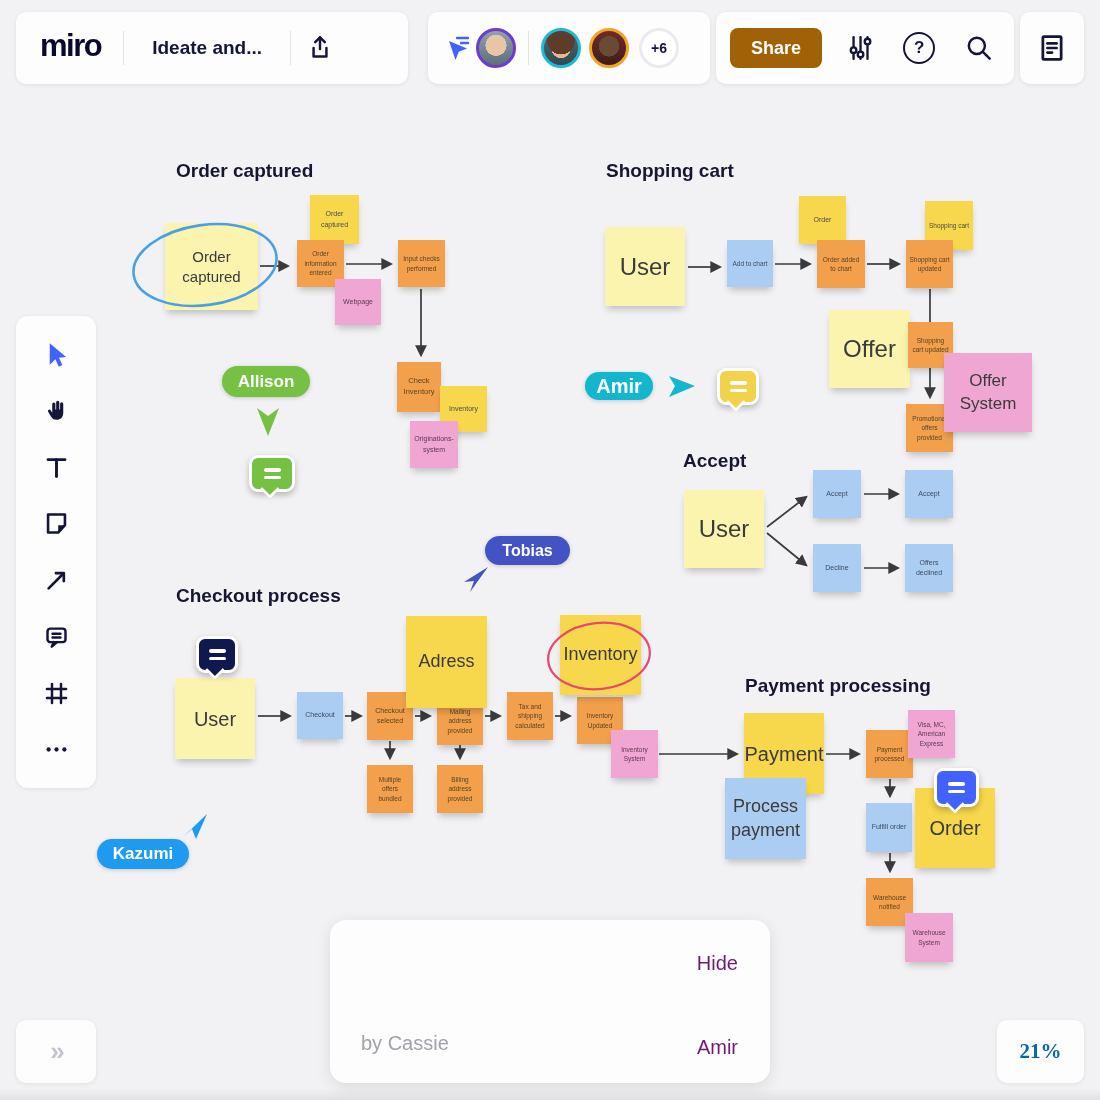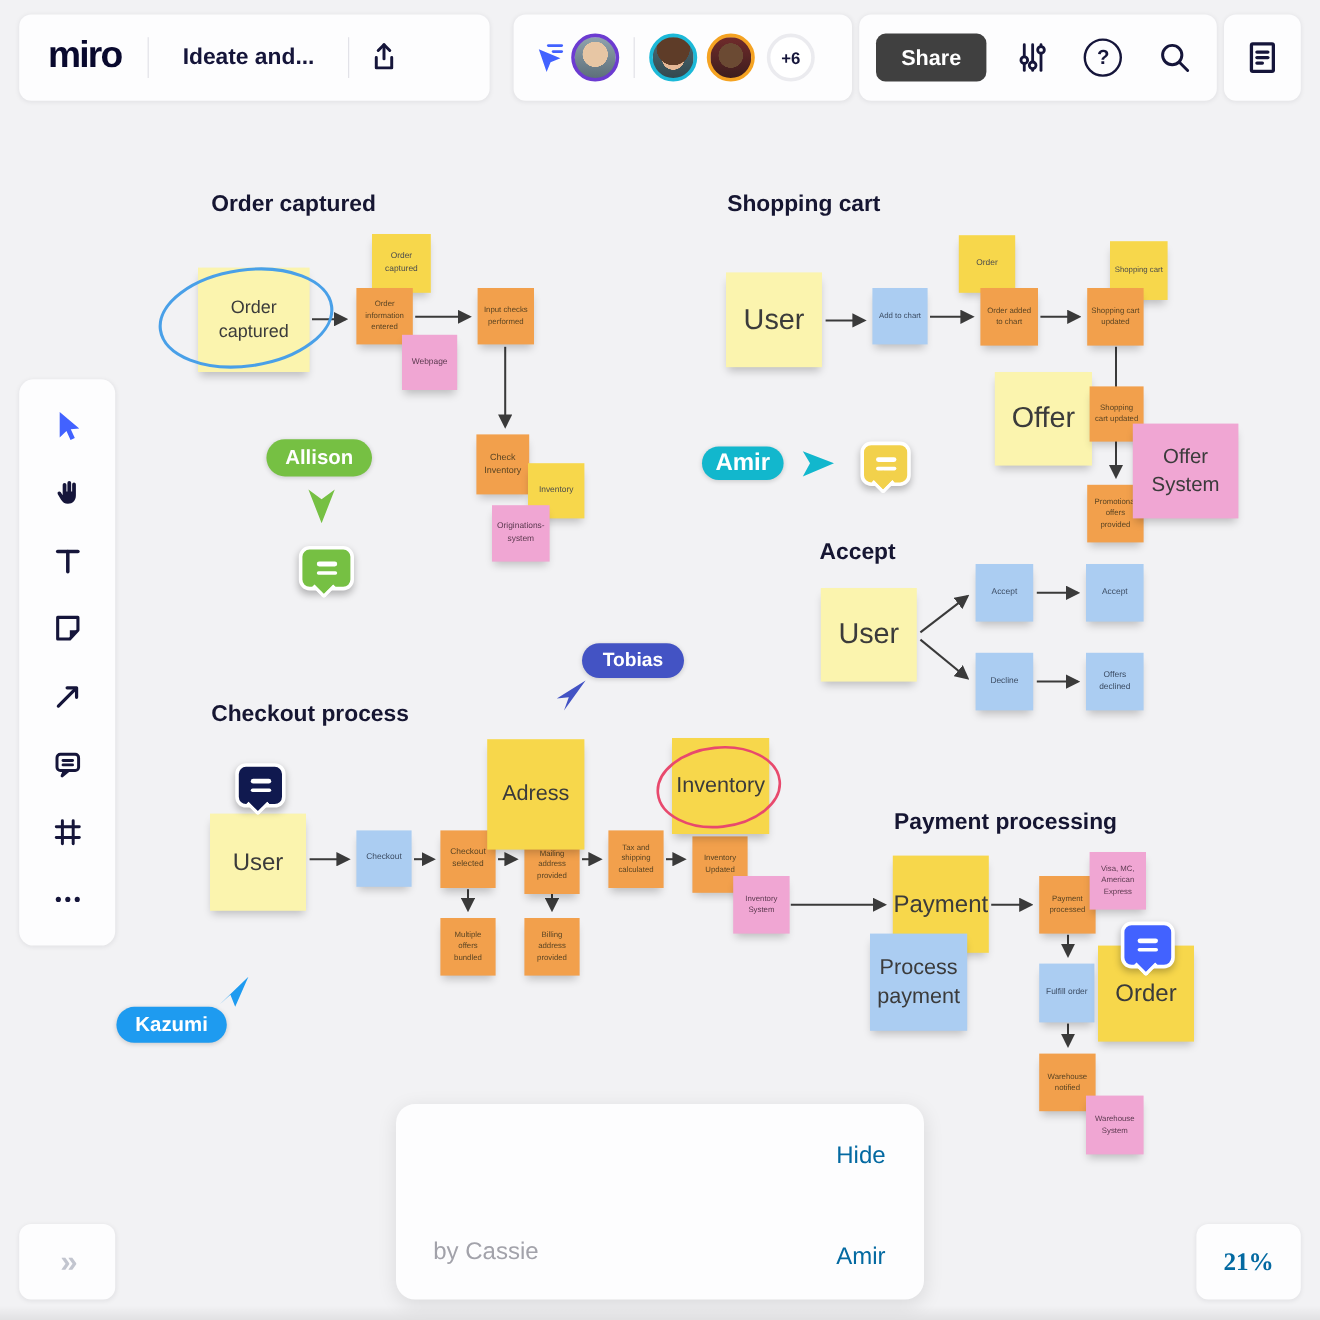--- a/index.html
+++ b/index.html
@@ -26,21 +26,21 @@
   .board-title{font-size:19px;font-weight:700;color:#15153A;margin:0 20px;white-space:nowrap;}
   .icon-btn{display:flex;align-items:center;justify-content:center;background:none;border:none;padding:6px;cursor:pointer;}
 
   .avatar{width:34px;height:34px;border-radius:50%;border:3px solid #000;box-sizing:content-box;margin:0 4px;}
   .av1{border-color:#6C3BD1;background:radial-gradient(circle at 50% 42%, #E7C6A4 0 40%, transparent 41%),linear-gradient(#8FA3AD,#5D6F7A);}
   .av2{border-color:#1CB9D8;background:radial-gradient(circle at 50% 28%, #5E3C28 0 46%, transparent 47%),radial-gradient(circle at 50% 52%, #E5B896 0 38%, transparent 39%),linear-gradient(#4B6A74,#33494f);}
   .av3{border-color:#F5A322;background:radial-gradient(circle at 50% 45%, #6B4A33 0 40%, transparent 41%),linear-gradient(#702B2B,#3c1d1d);}
   .av-more{width:34px;height:34px;border-radius:50%;border:3px solid #EBEBEF;background:#fff;
     display:flex;align-items:center;justify-content:center;font-size:14px;font-weight:700;color:#15153A;margin-left:6px;}
 
-  .share-btn{background:#404040;color:#fff;font-size:18px;font-weight:700;border:none;border-radius:8px;
+  .share-btn{background:#a16207;color:#fff;font-size:18px;font-weight:700;border:none;border-radius:8px;
     width:92px;height:40px;cursor:pointer;font-family:inherit;}
   .help-circle{width:28px;height:28px;border-radius:50%;border:2.4px solid #15153A;color:#15153A;
     display:flex;align-items:center;justify-content:center;font-size:17px;font-weight:700;}
 
   
   #toolbar{left:16px;top:316px;width:80px;height:472px;border-radius:12px;
     display:flex;flex-direction:column;align-items:center;justify-content:space-around;padding:10px 0;box-sizing:border-box;z-index:10;}
 
   
   svg.layer{position:absolute;left:0;top:0;pointer-events:none;}
@@ -69,21 +69,21 @@
   .bubble::after{content:"";position:absolute;bottom:-7px;left:50%;transform:translateX(-65%) rotate(45deg);
     width:11px;height:11px;background:inherit;border-right:3px solid #fff;border-bottom:3px solid #fff;border-radius:0 0 3px 0;}
   .bubble .bar{width:17px;height:3.5px;background:#fff;border-radius:2px;}
 
   
   #timer{left:330px;top:920px;width:440px;height:163px;border-radius:16px;z-index:20;
     box-shadow:0 4px 16px rgba(0,0,0,.10);}
   #timer .time{position:absolute;left:28px;top:30px;font-family:"DejaVu Sans",sans-serif;
     font-size:64px;color:#0D1040;letter-spacing:1px;}
   #timer .by{position:absolute;left:31px;top:112px;font-size:20px;color:#A2A2AA;}
-  .timer-link{position:absolute;right:32px;background:none;border:none;color:#0369a1;
+  .timer-link{position:absolute;right:32px;background:none;border:none;color:#701a75;
     font-size:20px;cursor:pointer;font-family:inherit;padding:0;}
   #hide-btn{top:32px;}
   #stop-btn{top:116px;}
 
   
   #expand-card{left:16px;top:1020px;width:80px;height:63px;display:flex;align-items:center;justify-content:center;z-index:20;cursor:pointer;border:none;}
   #expand-card span{font-size:26px;font-weight:700;color:#C2C5CF;letter-spacing:-3px;}
   #zoom-card{left:997px;top:1020px;width:87px;height:63px;display:flex;align-items:center;justify-content:center;z-index:20;cursor:pointer;border:none;}
   #zoom-card span{font-size:21px;font-weight:700;color:#0369a1;font-family:Liberation Serif, serif;}
 </style>

